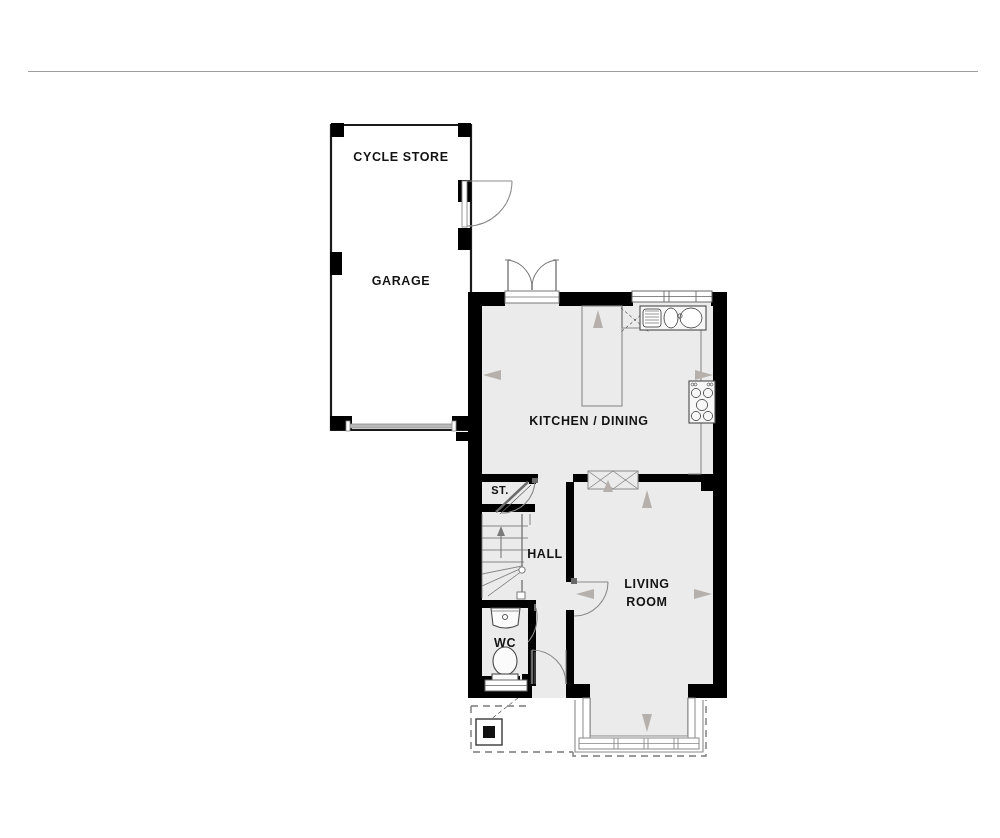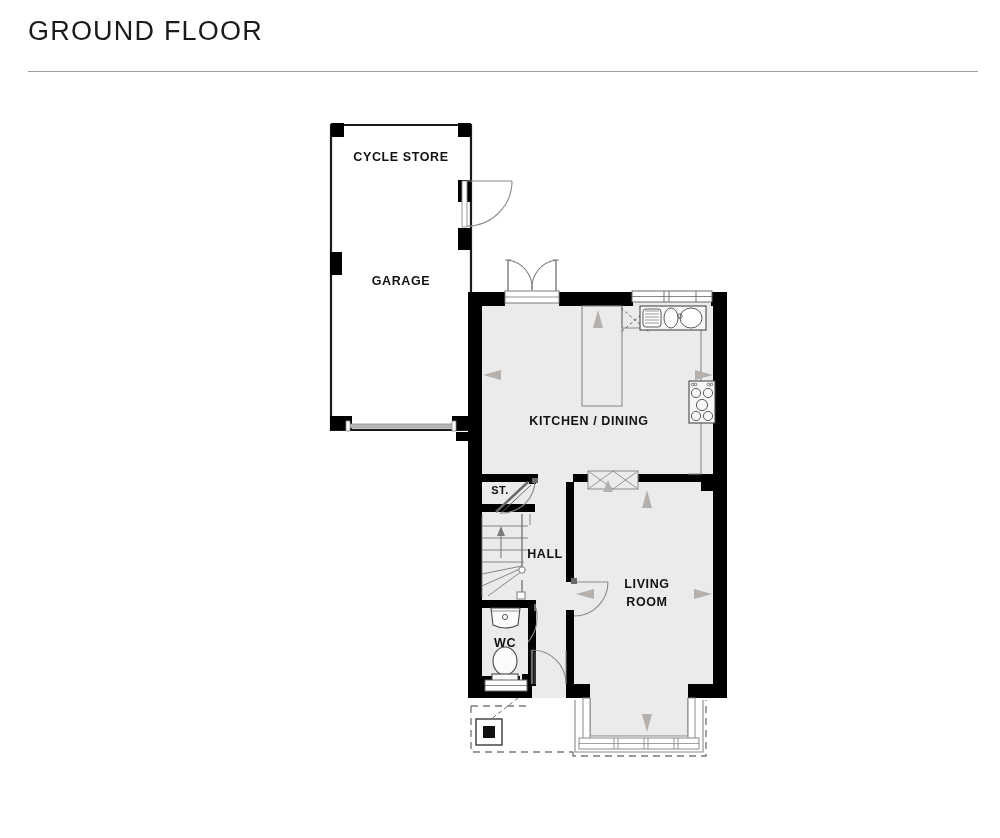--- a/index.html
+++ b/index.html
@@ -67,21 +67,20 @@
     dominant-baseline: middle;
   }
   .rm-label.small { font-size: 11px; }
 </style>
 </head>
 <body>
 
 <div id="page">
 
   <div id="header">
-    <div id="page-title">GROUND FLOOR</div>
     <div id="title-rule"></div>
   </div>
 
   <div id="plan-wrap">
     <svg id="plan" viewBox="0 0 1000 758" xmlns="http://www.w3.org/2000/svg">
 
       <defs>
         <marker id="none"></marker>
       </defs>
 

